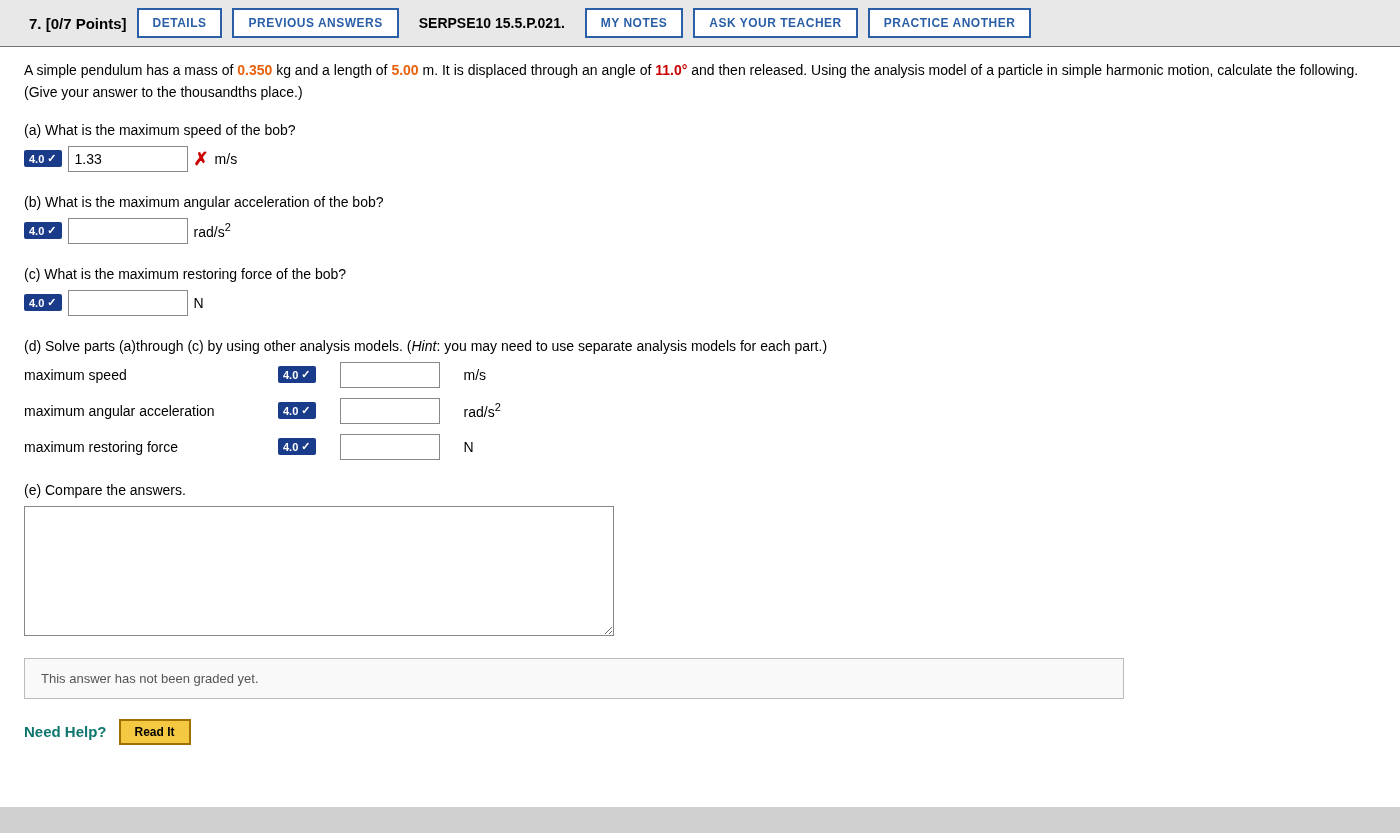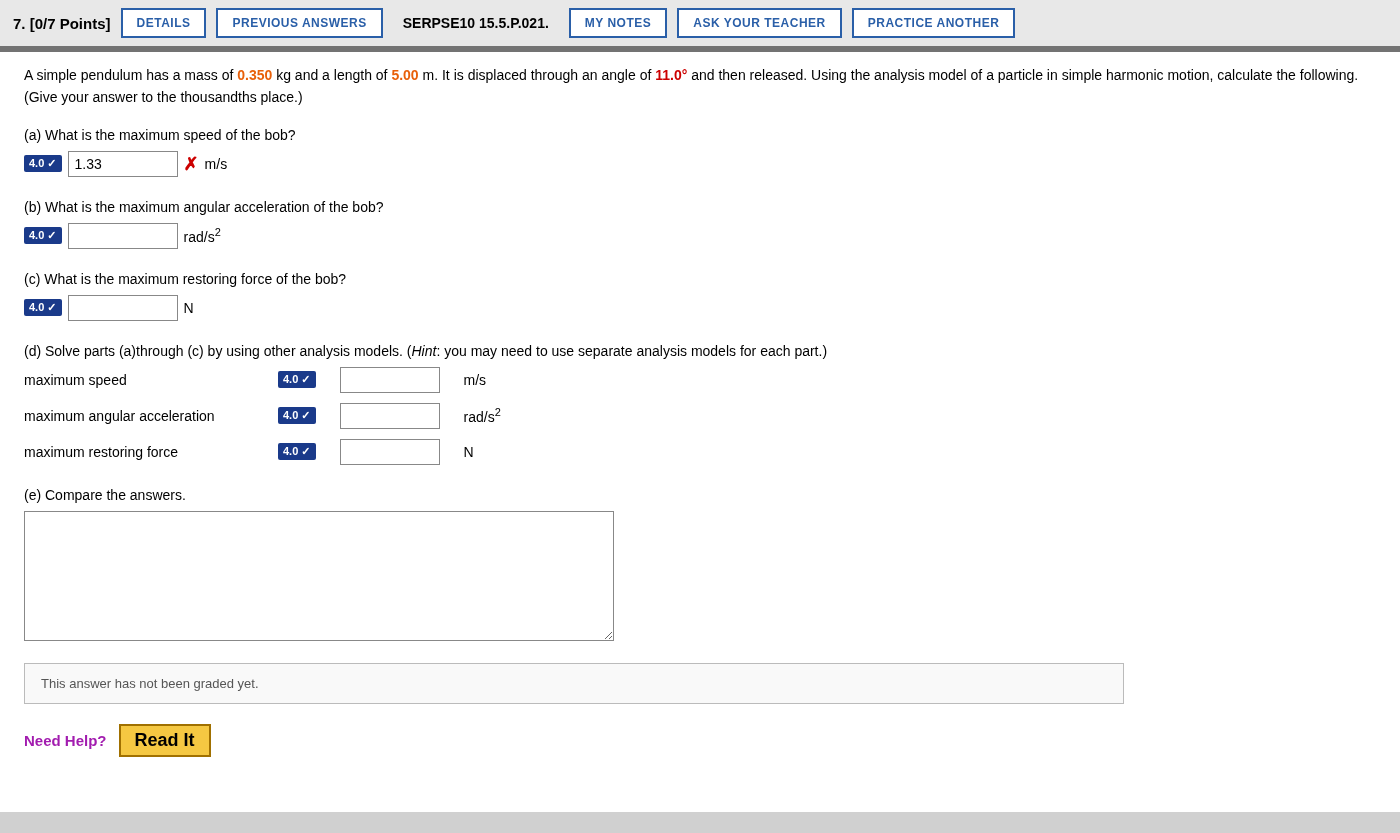--- a/index.html
+++ b/index.html
@@ -6,22 +6,22 @@
     body {
       font-family: Arial, sans-serif;
       font-size: 14px;
       background: #d0d0d0;
       color: #000;
     }
     .header-bar {
       display: flex;
       align-items: center;
       background: #e8e8e8;
-      border-bottom: 6px solid #737373;
-      padding: 8px 13px;
+      border-bottom: 1px solid #737373;
+      padding: 8px 29px;
       gap: 10px;
       flex-wrap: nowrap;
     }
     .question-label {
       font-weight: bold;
       font-size: 15px;
       white-space: nowrap;
       color: #000;
     }
     .header-btn {
@@ -71,32 +71,33 @@
       margin-top: 4px;
     }
     .badge-40 {
       background: #1a3a8a;
       color: white;
       font-size: 11px;
       font-weight: bold;
       padding: 2px 5px;
       border-radius: 2px;
       display: inline-flex;
+      align-items: center;
       gap: 3px;
       white-space: nowrap;
     }
     .badge-check {
       color: white;
       font-size: 11px;
     }
     .answer-input {
       border: 1px solid #888;
       padding: 3px 6px;
       font-size: 14px;
-      width: 110px;
+      width: 120px;
       height: 26px;
     }
     .answer-input-wide {
       border: 1px solid #888;
       padding: 3px 6px;
       font-size: 14px;
       width: 100px;
       height: 26px;
     }
     .unit-label {
@@ -142,30 +143,30 @@
       font-size: 13px;
       max-width: 1100px;
     }
     .need-help-section {
       margin-top: 20px;
       display: flex;
       align-items: center;
       gap: 12px;
     }
     .need-help-label {
-      color: #a21caf;
+      color: #0f766e;
       font-weight: bold;
       font-size: 15px;
     }
     .read-it-btn {
       border: 2px solid #a07000;
       background: #f5c842;
       color: #000;
       font-weight: bold;
-      font-size: 18px;
+      font-size: 12px;
       padding: 4px 14px;
       cursor: pointer;
     }
   </style>
 </head>
 <body>
 
 <div class="header-bar">
   <span class="question-label">7.  [0/7 Points]</span>
   <button class="header-btn">DETAILS</button>

